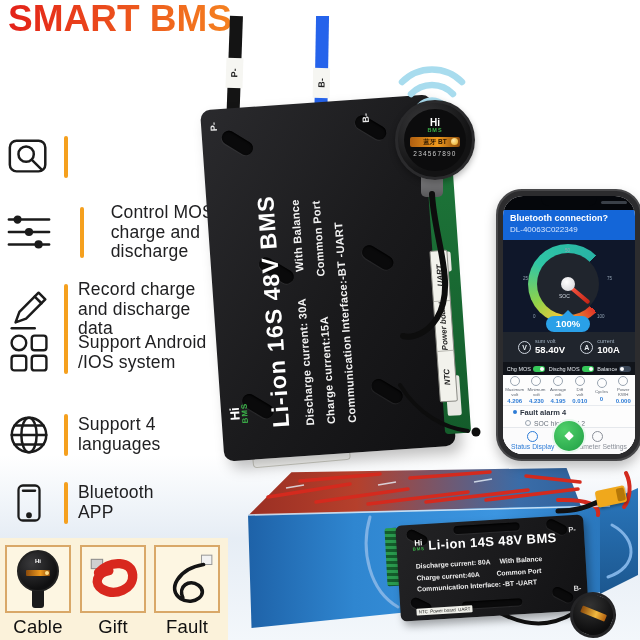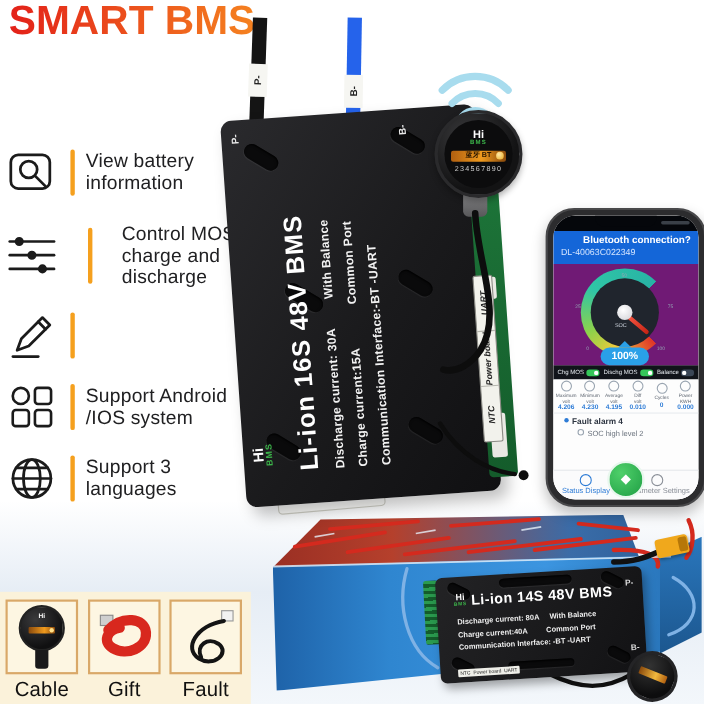--- a/index.html
+++ b/index.html
@@ -76,23 +76,23 @@
   
   .phone{left:496px;top:189px;width:142px;height:268px;border-radius:26px;background:#2c2c2e;
          border:2px solid #48484a;box-shadow:0 6px 12px rgba(0,0,0,.25);z-index:5;}
   .screen{position:absolute;inset:5px;border-radius:20px;overflow:hidden;background:#fff;
           display:flex;flex-direction:column;}
   .statusbar{height:14px;background:#05070b;position:relative;}
   .statusbar .dots{position:absolute;right:8px;top:5px;width:26px;height:3px;border-radius:2px;background:#3a4048;}
   .statusbar .notch{position:absolute;left:50%;transform:translateX(-50%);top:0;width:56px;height:10px;
                     background:#05070b;border-radius:0 0 8px 8px;}
   .banner{height:30px;background:#1466d8;padding:3px 7px;box-sizing:border-box;}
-  .banner .l1{font-size:9px;font-weight:bold;color:#fff;text-align:right;}
+  .banner .l1{font-size:9px;font-weight:bold;color:#fff;}
   .banner .l2{font-size:8px;color:#d6e6ff;margin-top:2px;}
-  .gaugewrap{height:92px;background:#701a75;position:relative;}
+  .gaugewrap{height:92px;background:#0f172a;position:relative;}
   .ring{position:absolute;left:25px;top:4px;width:80px;height:80px;border-radius:50%;
         background:conic-gradient(from 135deg,#e03528 0deg,#f0c93a 60deg,#8fd24a 105deg,#2fc6a6 170deg,#28b3a5 270deg,transparent 270deg 360deg);}
   .ring::after{content:"";position:absolute;inset:9px;border-radius:50%;background:#20252d;}
   .tick{position:absolute;font-size:4.5px;color:#93a3b3;z-index:1;}
   .hub{position:absolute;left:58px;top:37px;width:14px;height:14px;border-radius:50%;
        background:radial-gradient(circle at 40% 35%,#fff,#cfcfd4);z-index:2;}
   .soclbl{position:absolute;left:56px;top:53px;font-size:5px;color:#cfd6df;z-index:2;}
   .needle{position:absolute;left:65px;top:42.5px;width:28px;height:3.5px;border-radius:2px;
           background:linear-gradient(90deg,#ff5f4a,#c42314);transform-origin:0 50%;transform:rotate(40deg);z-index:1;}
   .droplet{position:absolute;left:43px;top:76px;width:44px;height:16px;border-radius:8px;background:#2aa0e8;
@@ -192,22 +192,20 @@
 
   <div class="abs feat" style="top:132px;">
     <div class="ic">
       <svg width="46" height="46" viewBox="0 0 48 48">
           <rect x="4" y="7" width="37" height="32" rx="7"></rect>
           <circle cx="21" cy="21" r="8"></circle>
           <line x1="27" y1="27" x2="37" y2="37"></line>
         </svg>
     </div>
     <div class="bar"></div>
-    <div class="txt preline">View battery
-information</div>
   </div>
 
   <div class="abs feat" style="top:203px;justify-content:space-between;">
     <div class="ic">
       <svg width="46" height="46" viewBox="0 0 48 48">
           <line x1="3" y1="11" x2="45" y2="11"></line>
           <circle cx="12" cy="11" r="3" fill="#1b1b1b"></circle>
           <line x1="3" y1="24" x2="45" y2="24"></line>
           <circle cx="24" cy="24" r="3" fill="#1b1b1b"></circle>
           <line x1="3" y1="37" x2="45" y2="37"></line>
@@ -222,23 +220,26 @@
 
   <div class="abs feat" style="top:280px;">
     <div class="ic">
       <svg width="46" height="46" viewBox="0 0 48 48">
           <path d="M10 38 L14 27 L34 7 L41 14 L21 34 Z"></path>
           <line x1="30" y1="11" x2="37" y2="18"></line>
           <line x1="6" y1="44" x2="30" y2="44"></line>
         </svg>
     </div>
     <div class="bar"></div>
-  </div>
-
-  <div class="abs feat" style="top:345px;">
+    <div class="txt preline">Record charge
+and discharge
+data</div>
+  </div>
+
+  <div class="abs feat" style="top:328px;">
     <div class="ic">
       <svg width="44" height="44" viewBox="0 0 48 48">
           <circle cx="13" cy="13" r="8"></circle>
           <rect x="27" y="5" width="16" height="16" rx="3"></rect>
           <rect x="5" y="27" width="16" height="16" rx="3"></rect>
           <rect x="27" y="27" width="16" height="16" rx="3"></rect>
         </svg>
     </div>
     <div class="bar"></div>
     <div class="txt preline">Support Android
@@ -249,24 +250,36 @@
     <div class="ic">
       <svg width="46" height="46" viewBox="0 0 48 48">
           <circle cx="24" cy="24" r="18"></circle>
           <ellipse cx="24" cy="24" rx="8" ry="18"></ellipse>
           <line x1="6" y1="24" x2="42" y2="24"></line>
           <line x1="9" y1="14" x2="39" y2="14"></line>
           <line x1="9" y1="34" x2="39" y2="34"></line>
         </svg>
     </div>
     <div class="bar"></div>
-    <div class="txt preline">Support 3
+    <div class="txt preline">Support 4
 languages</div>
   </div>
 
+  <div class="abs feat" style="top:478px;">
+    <div class="ic">
+      <svg width="42" height="42" viewBox="0 0 48 48">
+          <rect x="12" y="4" width="24" height="40" rx="5"></rect>
+          <line x1="17" y1="10" x2="31" y2="10"></line>
+          <circle cx="24" cy="38" r="2" fill="#1b1b1b"></circle>
+        </svg>
+    </div>
+    <div class="bar"></div>
+    <div class="txt preline">Bluetooth
+APP</div>
+  </div>
 
   <div class="abs wire" style="left:228px;top:16px;width:13px;height:112px;background:#141414;transform:rotate(2deg);">
     <div class="wireband" style="position:absolute;left:-2px;top:42px;width:17px;height:30px;">
         <span>P-</span>
       </div>
   </div>
   <div class="abs wire" style="left:315px;top:16px;width:13px;height:120px;background:#2563eb;transform:rotate(1deg);">
     <div class="wireband" style="position:absolute;left:-2px;top:52px;width:17px;height:30px;">
         <span>B-</span>
       </div>
@@ -354,20 +367,36 @@
         <div class="ring"></div>
         <div class="tick" style="left:30px;top:74px;">0</div>
         <div class="tick" style="left:20px;top:36px;">25</div>
         <div class="tick" style="left:62px;top:8px;">50</div>
         <div class="tick" style="left:104px;top:36px;">75</div>
         <div class="tick" style="left:94px;top:74px;">100</div>
         <div class="needle"></div>
         <div class="hub"></div>
         <div class="soclbl">SOC</div>
         <div class="droplet">100%</div>
+      </div>
+      <div class="readings">
+        <div class="reading">
+          <div class="circ">V</div>
+          <div>
+            <div class="lab">sum volt</div>
+            <div class="val">58.40V</div>
+          </div>
+        </div>
+        <div class="reading">
+          <div class="circ">A</div>
+          <div>
+            <div class="lab">current</div>
+            <div class="val">100A</div>
+          </div>
+        </div>
       </div>
       <div class="toggles">
         <div class="tog">
             <span>Chg MOS</span>
             <span class="togpill"></span>
           </div>
         <div class="tog">
             <span>Dischg MOS</span>
             <span class="togpill"></span>
           </div>

